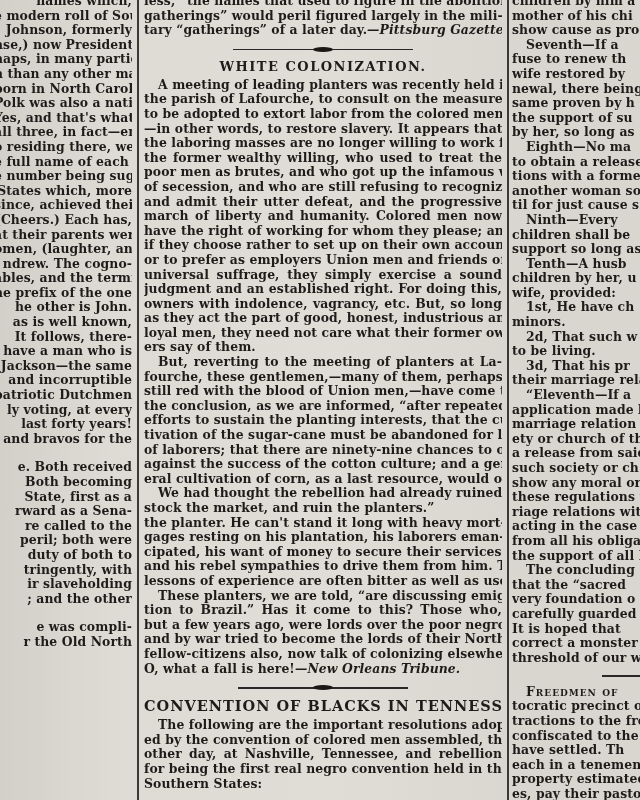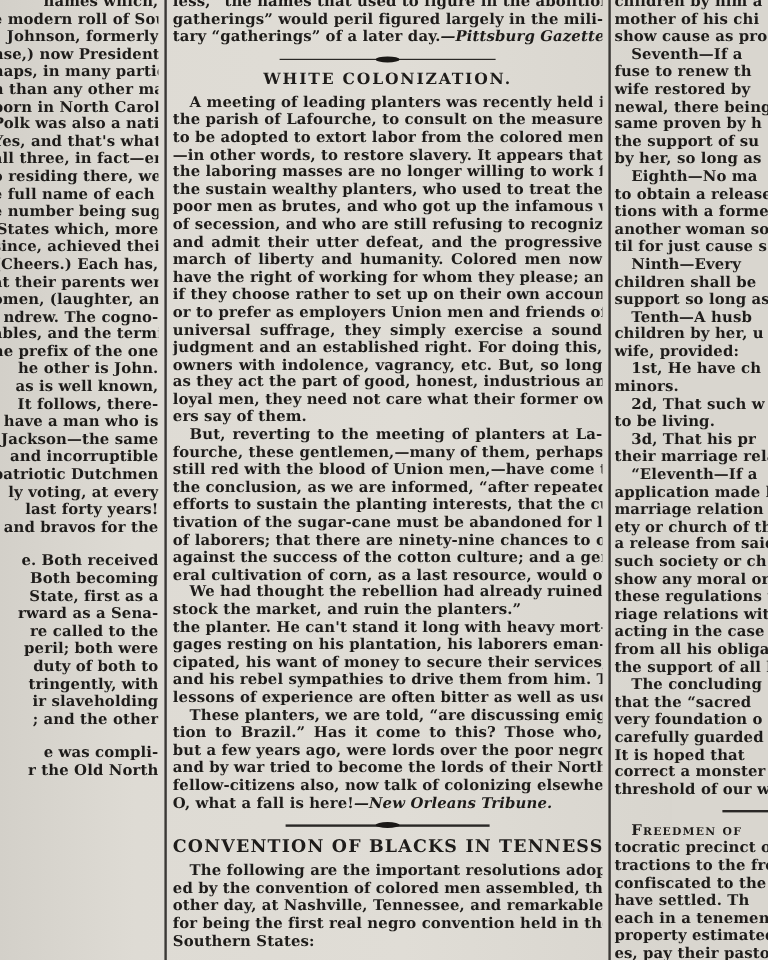--- a/index.html
+++ b/index.html
@@ -112,21 +112,21 @@
         <div class="line last">tary “gatherings” of a later day.<em>—Pittsburg Gazette.</em></div>
       </div>
     <div class="ornament" style="width:180px;margin-top:8px"></div>
     <div class="headline">WHITE COLONIZATION.</div>
     <div id="mid-art1">
         <div class="line indent">A meeting of leading planters was recently held in</div>
         <div class="line">the parish of Lafourche, to consult on the measures</div>
         <div class="line">to be adopted to extort labor from the colored men;</div>
         <div class="line">—in other words, to restore slavery. It appears that</div>
         <div class="line">the laboring masses are no longer willing to work for</div>
-        <div class="line">the sustain wealthy planters, who used to treat the</div>
+        <div class="line">the former wealthy willing, who used to treat the</div>
         <div class="line">poor men as brutes, and who got up the infamous war</div>
         <div class="line">of secession, and who are still refusing to recognize</div>
         <div class="line">and admit their utter defeat, and the progressive</div>
         <div class="line">march of liberty and humanity. Colored men now</div>
         <div class="line">have the right of working for whom they please; and</div>
         <div class="line">if they choose rather to set up on their own account,</div>
         <div class="line">or to prefer as employers Union men and friends of</div>
         <div class="line">universal suffrage, they simply exercise a sound</div>
         <div class="line">judgment and an established right. For doing this,</div>
         <div class="line">owners with indolence, vagrancy, etc. But, so long</div>
@@ -154,21 +154,21 @@
         <div class="line">but a few years ago, were lords over the poor negroes,</div>
         <div class="line">and by war tried to become the lords of their Northern</div>
         <div class="line">fellow-citizens also, now talk of colonizing elsewhere!</div>
         <div class="line last">O, what a fall is here!<em>—New Orleans Tribune.</em></div>
       </div>
     <div class="ornament" style="width:170px;margin-top:8px"></div>
     <div class="headline big">CONVENTION OF BLACKS IN TENNESSEE.</div>
     <div id="mid-art2">
         <div class="line indent">The following are the important resolutions adopt-</div>
         <div class="line">ed by the convention of colored men assembled, the</div>
-        <div class="line">other day, at Nashville, Tennessee, and remarkable</div>
+        <div class="line">other day, at Nashville, Tennessee, and rebellion</div>
         <div class="line">for being the first real negro convention held in the</div>
         <div class="line last">Southern States:</div>
       </div>
   </div>
 
   <div class="rule-v" style="left:507px"></div>
 
   <div class="col col-right">
     <div id="right-lines" style="margin-top:-6px">
         <div class="line last">children by him a</div>

